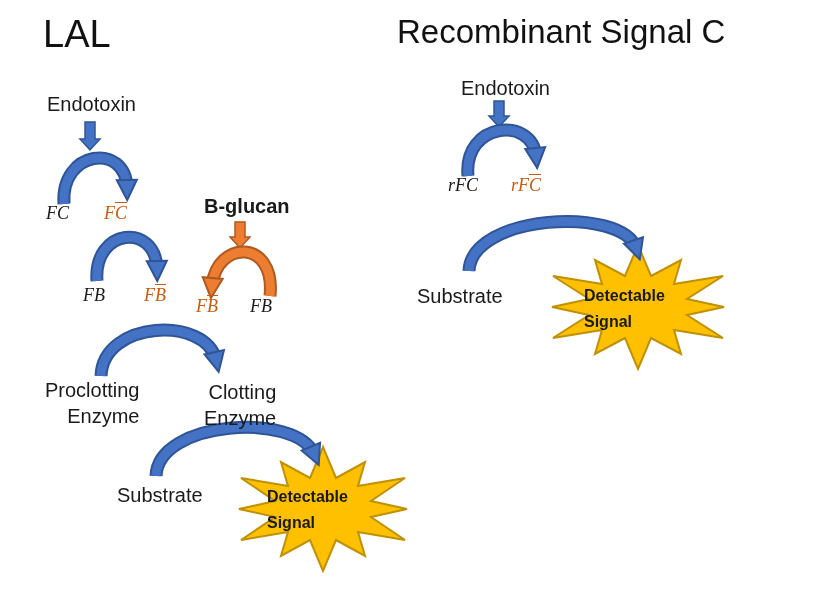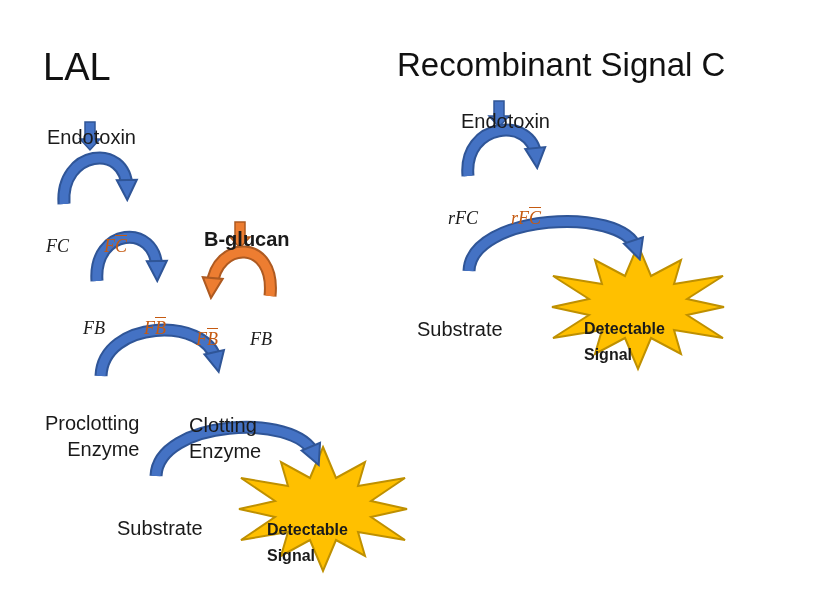--- a/index.html
+++ b/index.html
@@ -5,21 +5,21 @@
   html,body{margin:0;padding:0;background:#fff;}
   #canvas{
     position:relative;
     width:833px;height:598px;
     background:#ffffff;
     font-family:"Liberation Sans", sans-serif;
     color:#1a1a1a;
     overflow:hidden;
   }
   #diagram-svg{position:absolute;left:0;top:0;width:833px;height:598px;}
-  .lbl{position:absolute;white-space:nowrap;font-size:20px;line-height:1.2;margin-top:33px;}
+  .lbl{position:absolute;white-space:nowrap;font-size:20px;line-height:1.2;}
   .title{font-size:38px;letter-spacing:0px;color:#111;}
   .title-right{font-size:33px;color:#111;}
   .math{
     font-family:"Liberation Serif", serif;
     font-style:italic;
     font-size:18px;
     letter-spacing:0px;
   }
   .orange-text{color:#C55A11;}
   .ov{text-decoration:overline;}
@@ -103,21 +103,21 @@
 
   <div class="lbl math orange-text" style="left:196px;top:296px;"><span>F</span><span class="ov">B</span></div>
 
   <div class="lbl math" style="left:250px;top:296px;">FB</div>
 
   <div class="lbl two-line" style="left:45px;top:377px;text-align:right;">
       <span class="line">Proclotting</span>
       <span class="line">Enzyme</span>
     </div>
 
-  <div class="lbl two-line" style="left:189px;top:379px;">
+  <div class="lbl two-line" style="left:204px;top:379px;text-align:right;">
       <span class="line">Clotting</span>
       <span class="line">Enzyme</span>
     </div>
 
   <div class="lbl" style="left:117px;top:483px;">Substrate</div>
 
   <div class="lbl two-line signal-text" style="left:267px;top:484px;">
       <span class="line">Detectable</span>
       <span class="line">Signal</span>
     </div>

